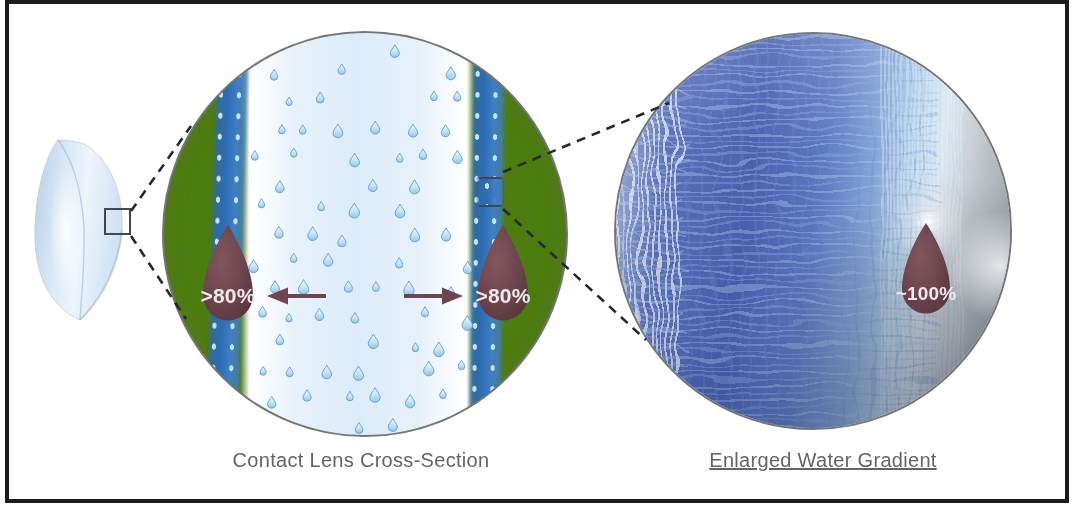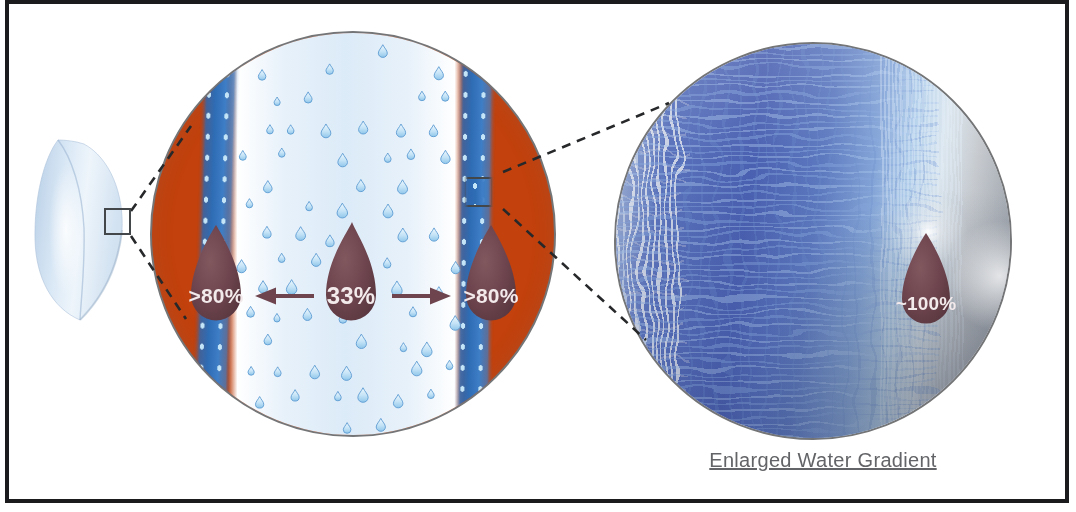--- a/index.html
+++ b/index.html
@@ -21,23 +21,23 @@
   
   .lens-wrap{position:absolute;left:22px;top:128px;width:110px;height:200px;z-index:2;}
 
   .zoom-square{position:absolute;border:2.5px solid #43474a;background:transparent;z-index:6;}
   .zoom-square.lens{left:104px;top:208px;width:27px;height:27px;}
   .zoom-square.band{left:312px;top:144px;width:29px;height:30px;}
 
   
   .circle{position:absolute;border-radius:50%;border:2.5px solid var(--circle-outline);
     overflow:hidden;z-index:2;}
-  .circle.cross-section{left:150px;top:31px;width:406px;height:406px;
-    background:#c2410c;box-shadow:inset 0 0 22px rgba(110,120,130,.16);}
-  .circle.gradient{left:614px;top:42px;width:398px;height:398px;
+  .circle.cross-section{left:162px;top:31px;width:406px;height:406px;
+    background:#4d7c0f;box-shadow:inset 0 0 22px rgba(110,120,130,.16);}
+  .circle.gradient{left:614px;top:32px;width:398px;height:398px;
     box-shadow:inset 0 0 30px rgba(40,50,80,.28);text-decoration:underline;}
 
   .cs-middle{position:absolute;left:76px;top:0;width:236px;height:100%;
     background:linear-gradient(90deg, rgba(255,255,255,0) 0%, #ffffff 4%, #e7f1fa 24%,
       #dcebf8 50%, #e7f1fa 76%, #ffffff 96%, rgba(255,255,255,0) 100%);}
 
   .band{position:absolute;top:-8px;width:40px;height:422px;
     background-image:
       radial-gradient(4px 5px at 9px 7px,  #c4e5f7 55%, rgba(196,229,247,0) 62%),
       radial-gradient(4px 5px at 27px 17px,#bfe0f5 55%, rgba(191,224,245,0) 62%),
@@ -231,26 +231,20 @@
       </g>
     </svg>
 
     <div class="big-drop drop-outer-left">
       <svg viewBox="0 0 64 112">
         <path d="M32 3 C32 3 7 41 7 73 a25 25.5 0 0 0 50 0 C57 41 32 3 32 3 Z" fill="url(#maroonG)"></path>
       </svg>
       <span class="water-drop-label">&gt;80%</span>
     </div>
 
-    <div class="big-drop drop-core">
-      <svg viewBox="0 0 64 116">
-        <path d="M33 3 C28 14 7 43 7 76 a25 25.5 0 0 0 50 0 C57 42 36 12 33 3 Z" fill="url(#maroonG)"></path>
-      </svg>
-      <span class="water-drop-label">33%</span>
-    </div>
 
     <div class="big-drop drop-outer-right">
       <svg viewBox="0 0 64 112">
         <path d="M32 3 C32 3 7 41 7 73 a25 25.5 0 0 0 50 0 C57 41 32 3 32 3 Z" fill="url(#maroonG)"></path>
       </svg>
       <span class="water-drop-label">&gt;80%</span>
     </div>
 
     <div class="zoom-square band"></div>
   </div>
@@ -416,14 +410,15 @@
 
   <svg class="connector-svg">
     <g stroke="#26282a" stroke-width="2.6" stroke-dasharray="9 7" fill="none">
       <line x1="131" y1="211" x2="191" y2="126"></line>
       <line x1="131" y1="236" x2="186" y2="319"></line>
       <line x1="503" y1="172" x2="669" y2="103"></line>
       <line x1="503" y1="209" x2="646" y2="340"></line>
     </g>
   </svg>
 
+  <div class="caption left">Contact Lens Cross-Section</div>
   <div class="caption right">Enlarged Water Gradient</div>
 </div>
 
 </body></html>

